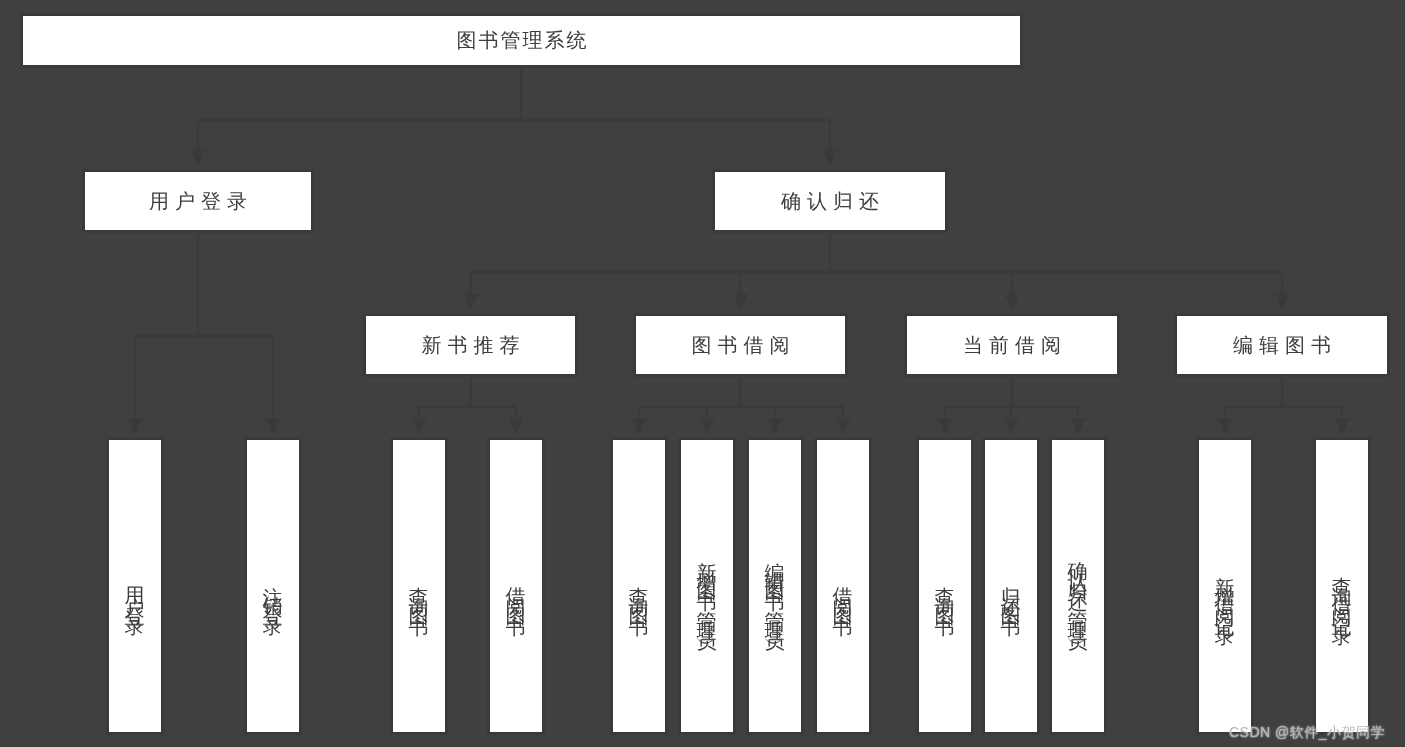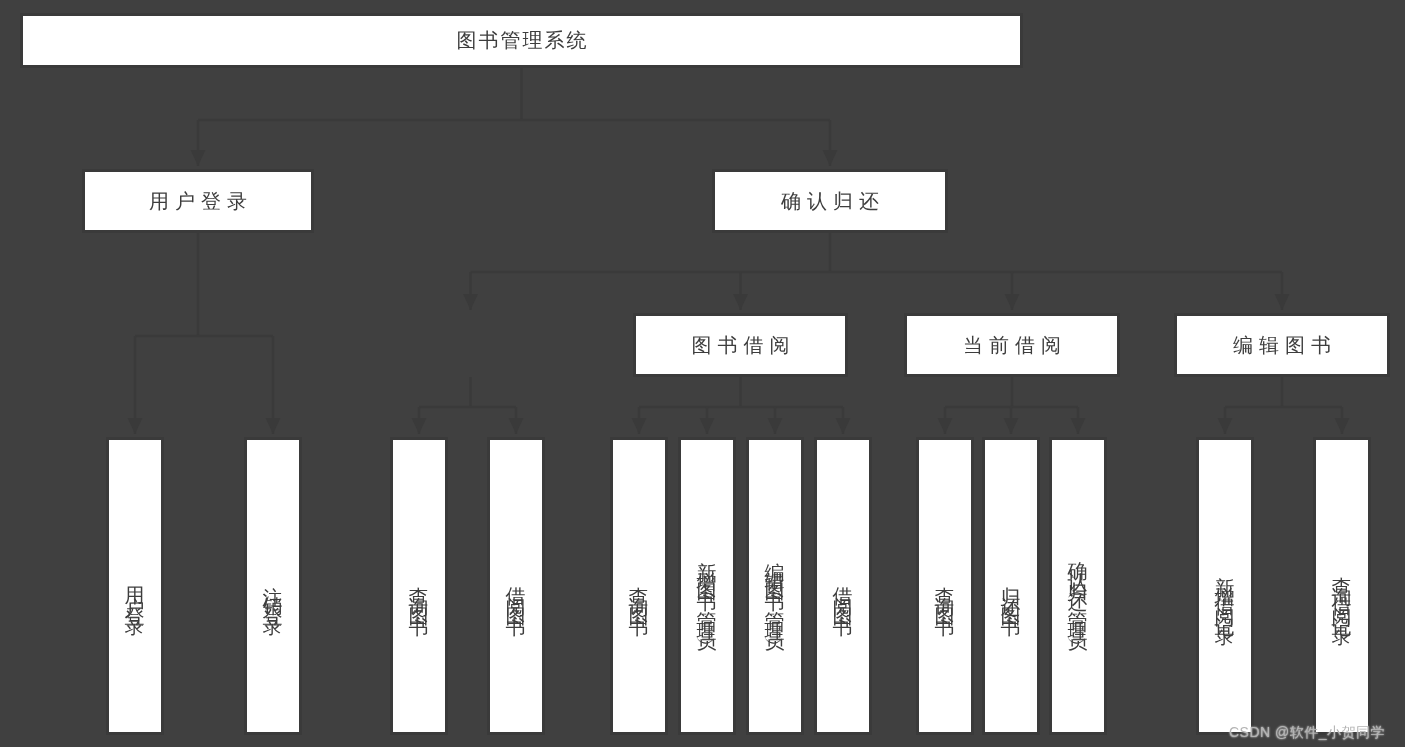--- a/index.html
+++ b/index.html
@@ -127,20 +127,23 @@
     <span class="lbl">图书管理系统</span>
   </div>
 
   <div class="node hnode" style="left:82px; top:169px; width:232px; height:64px;">
     <span class="lbl">用户登录</span>
   </div>
   <div class="node hnode" style="left:712px; top:169px; width:236px; height:64px;">
     <span class="lbl">确认归还</span>
   </div>
 
+  <div class="node hnode" style="left:363px; top:313px; width:215px; height:64px;">
+    <span class="lbl">新书推荐</span>
+  </div>
   <div class="node hnode" style="left:904px; top:313px; width:216px; height:64px;">
     <span class="lbl">当前借阅</span>
   </div>
   <div class="node hnode" style="left:633px; top:313px; width:215px; height:64px;">
     <span class="lbl">图书借阅</span>
   </div>
   <div class="node hnode" style="left:1174px; top:313px; width:216px; height:64px;">
     <span class="lbl">编辑图书</span>
   </div>
 

